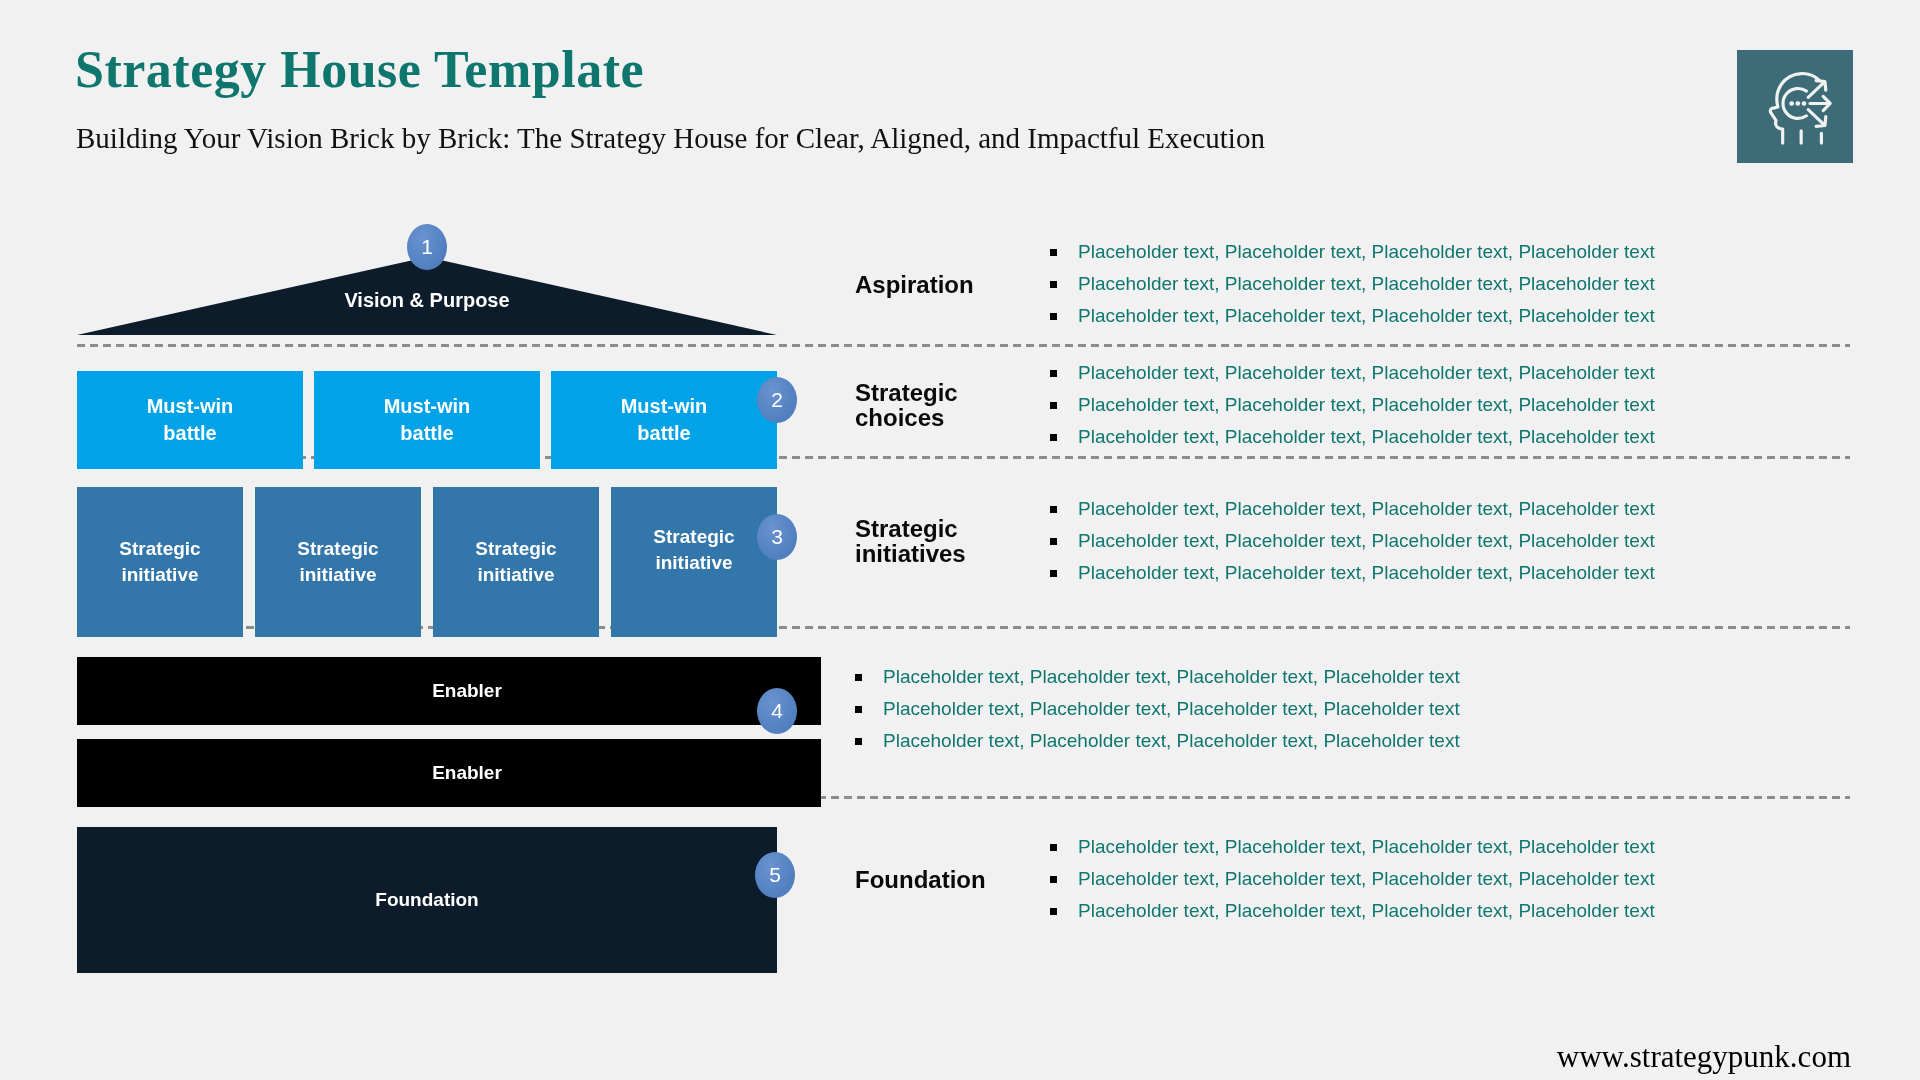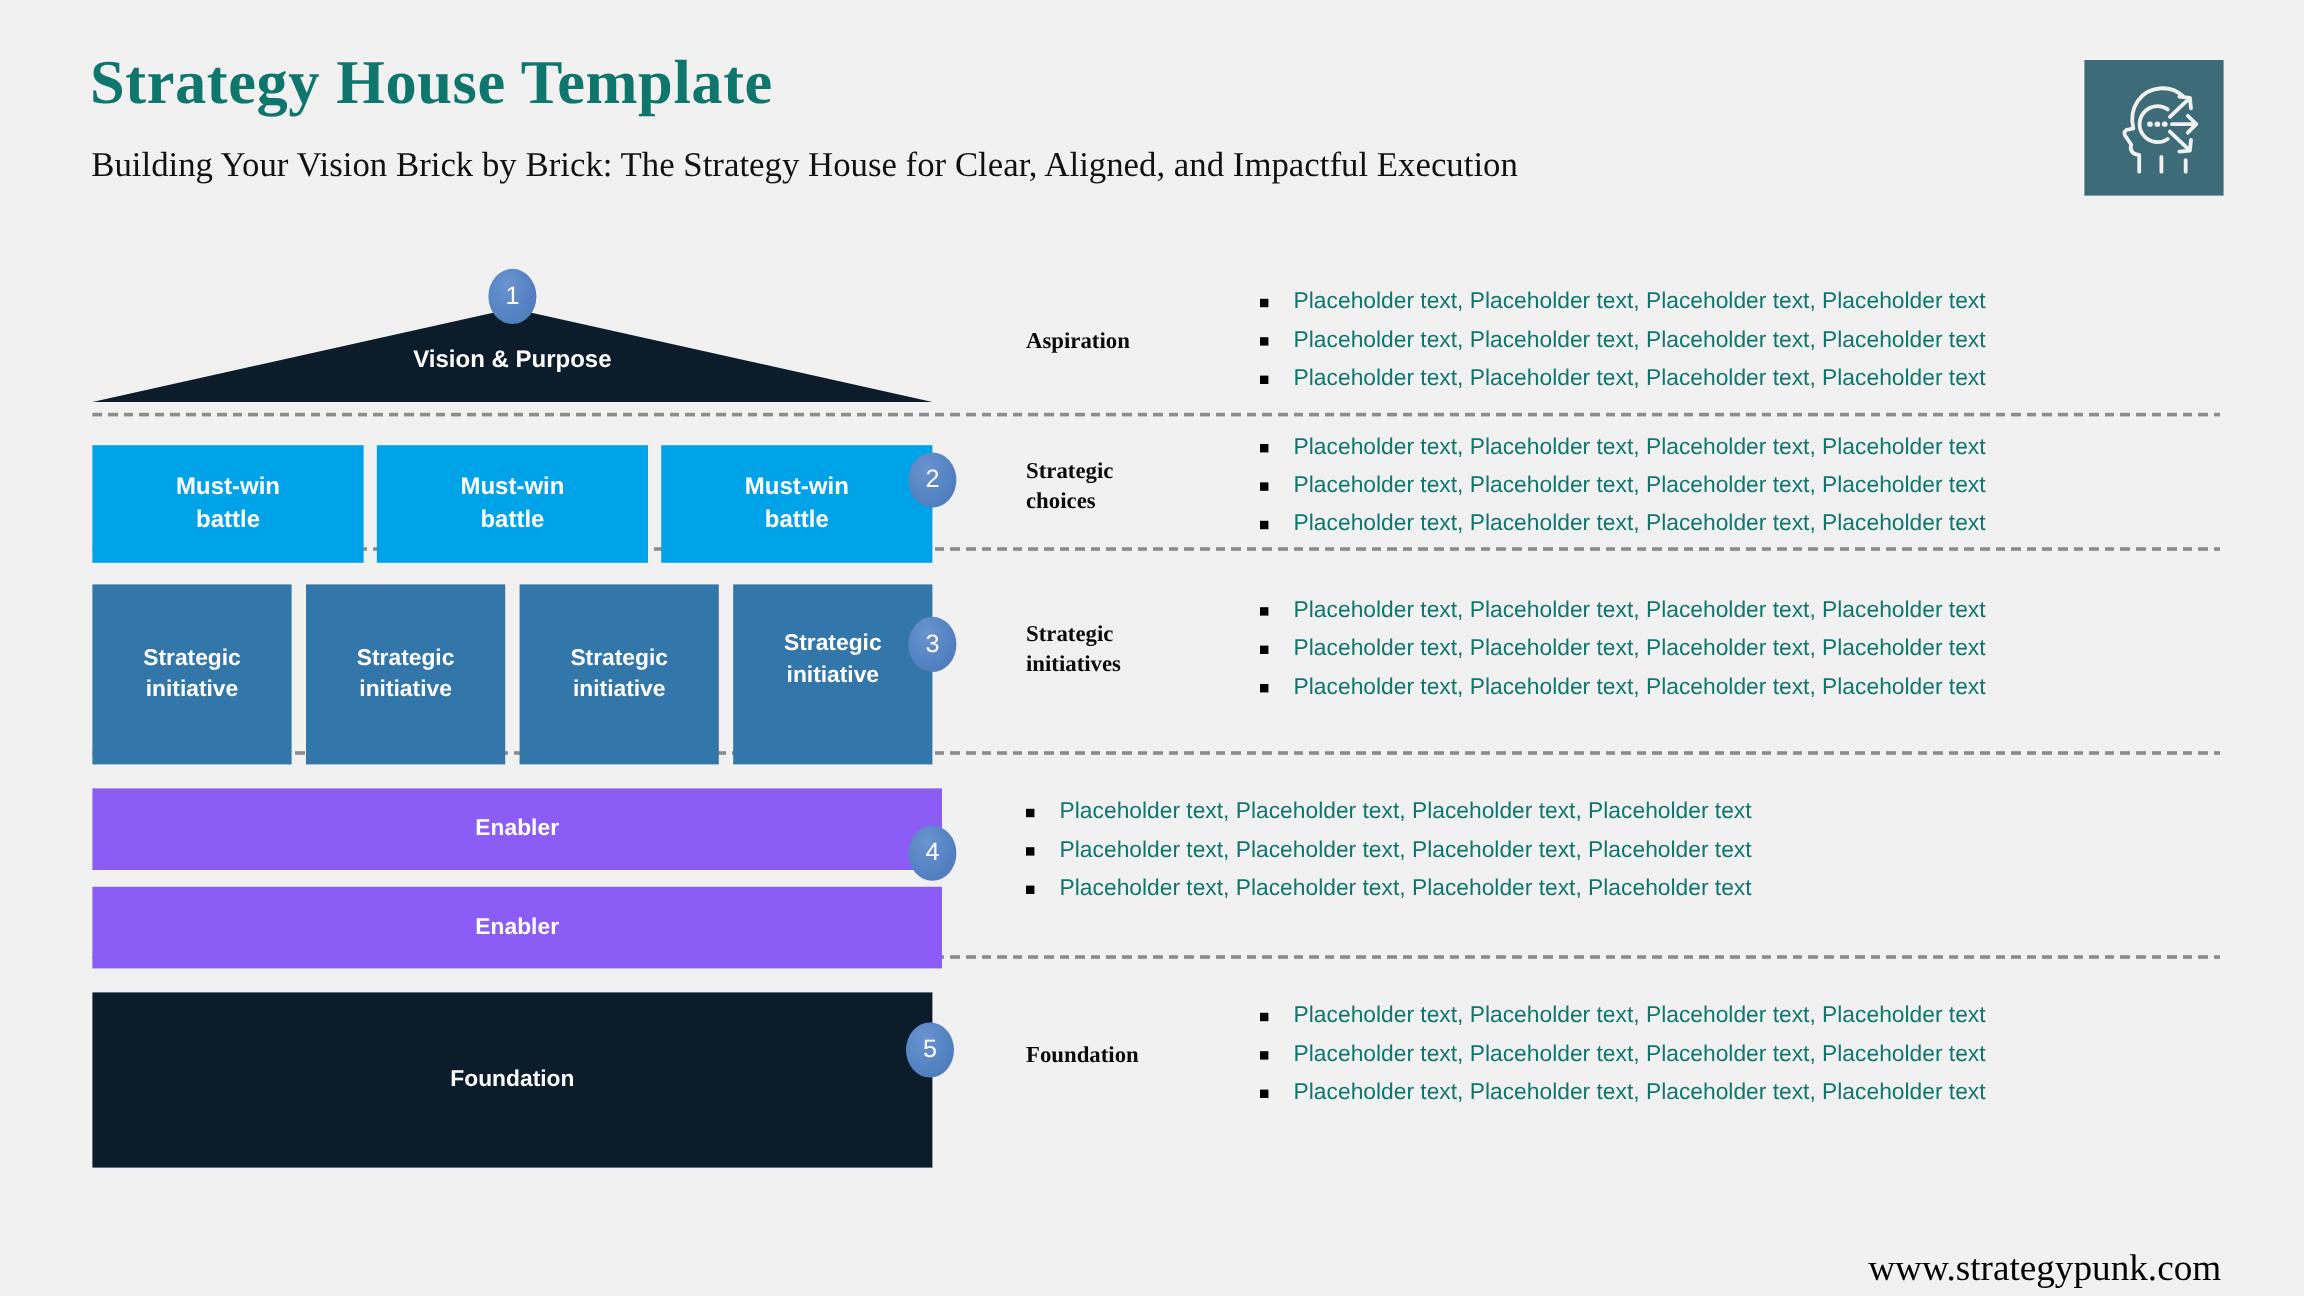--- a/index.html
+++ b/index.html
@@ -50,42 +50,42 @@
     position:absolute;display:flex;align-items:center;justify-content:center;
     text-align:center;color:#fff;font-weight:bold;margin-top:23px;
   }
   .mwb{top:348px;height:98px;width:226px;background:#00a2e8;font-size:20px;line-height:27px;}
   .mwb.b1{left:77px;} .mwb.b2{left:314px;} .mwb.b3{left:551px;}
 
   .ini{top:464px;height:150px;width:166px;background:#3376a9;font-size:19px;line-height:26px;}
   .ini.b1{left:77px;} .ini.b2{left:255px;} .ini.b3{left:433px;} .ini.b4{left:611px;}
   .ini.b4 .lbl{transform:translateY(-12px);}
 
-  .ena{left:77px;width:708px;height:68px;background:#8b5cf6;font-size:19px;}
+  .ena{left:77px;width:708px;height:68px;background:#000000;font-size:19px;padding-left:36px;}
   .ena.b1{top:634px;} .ena.b2{top:716px;}
 
   .fou{left:77px;top:804px;width:700px;height:146px;background:#0d1c2b;font-size:19px;}
 
   .badge{
     position:absolute;width:40px;height:46px;border-radius:50%;
     background:radial-gradient(ellipse at 38% 30%, #6a93cf 0%, #5583c3 55%, #4b77b4 100%);
     color:#fff;font-size:21px;display:flex;align-items:center;justify-content:center;
     z-index:5;
   }
   .bdg1{left:407px;top:224px;}
   .bdg2{left:757px;top:377px;}
   .bdg3{left:757px;top:514px;}
   .bdg4{left:757px;top:688px;}
   .bdg5{left:755px;top:852px;}
 
   
   .band{position:absolute;left:855px;width:995px;height:114px;display:flex;}
   .band-label{
     width:195px;display:flex;flex-direction:column;justify-content:center;
-    font-weight:bold;font-size:19px;line-height:25px;color:#0a0a0a;font-family:Liberation Serif, serif;
+    font-weight:bold;font-size:24px;line-height:25px;color:#0a0a0a;
   }
   .bullets{flex:1;display:flex;flex-direction:column;justify-content:center;}
   .bullet-row{height:32px;display:flex;align-items:center;}
   .marker{width:7px;height:7px;background:#000;margin-right:21px;flex:0 0 auto;}
   .bullet-text{font-size:19px;color:#0f766e;white-space:nowrap;}
   .band1{top:227px;} .band2{top:348px;} .band3{top:484px;} .band4{top:652px;} .band5{top:822px;}
 
   
   .footer{
     position:absolute;right:69px;top:1039px;

